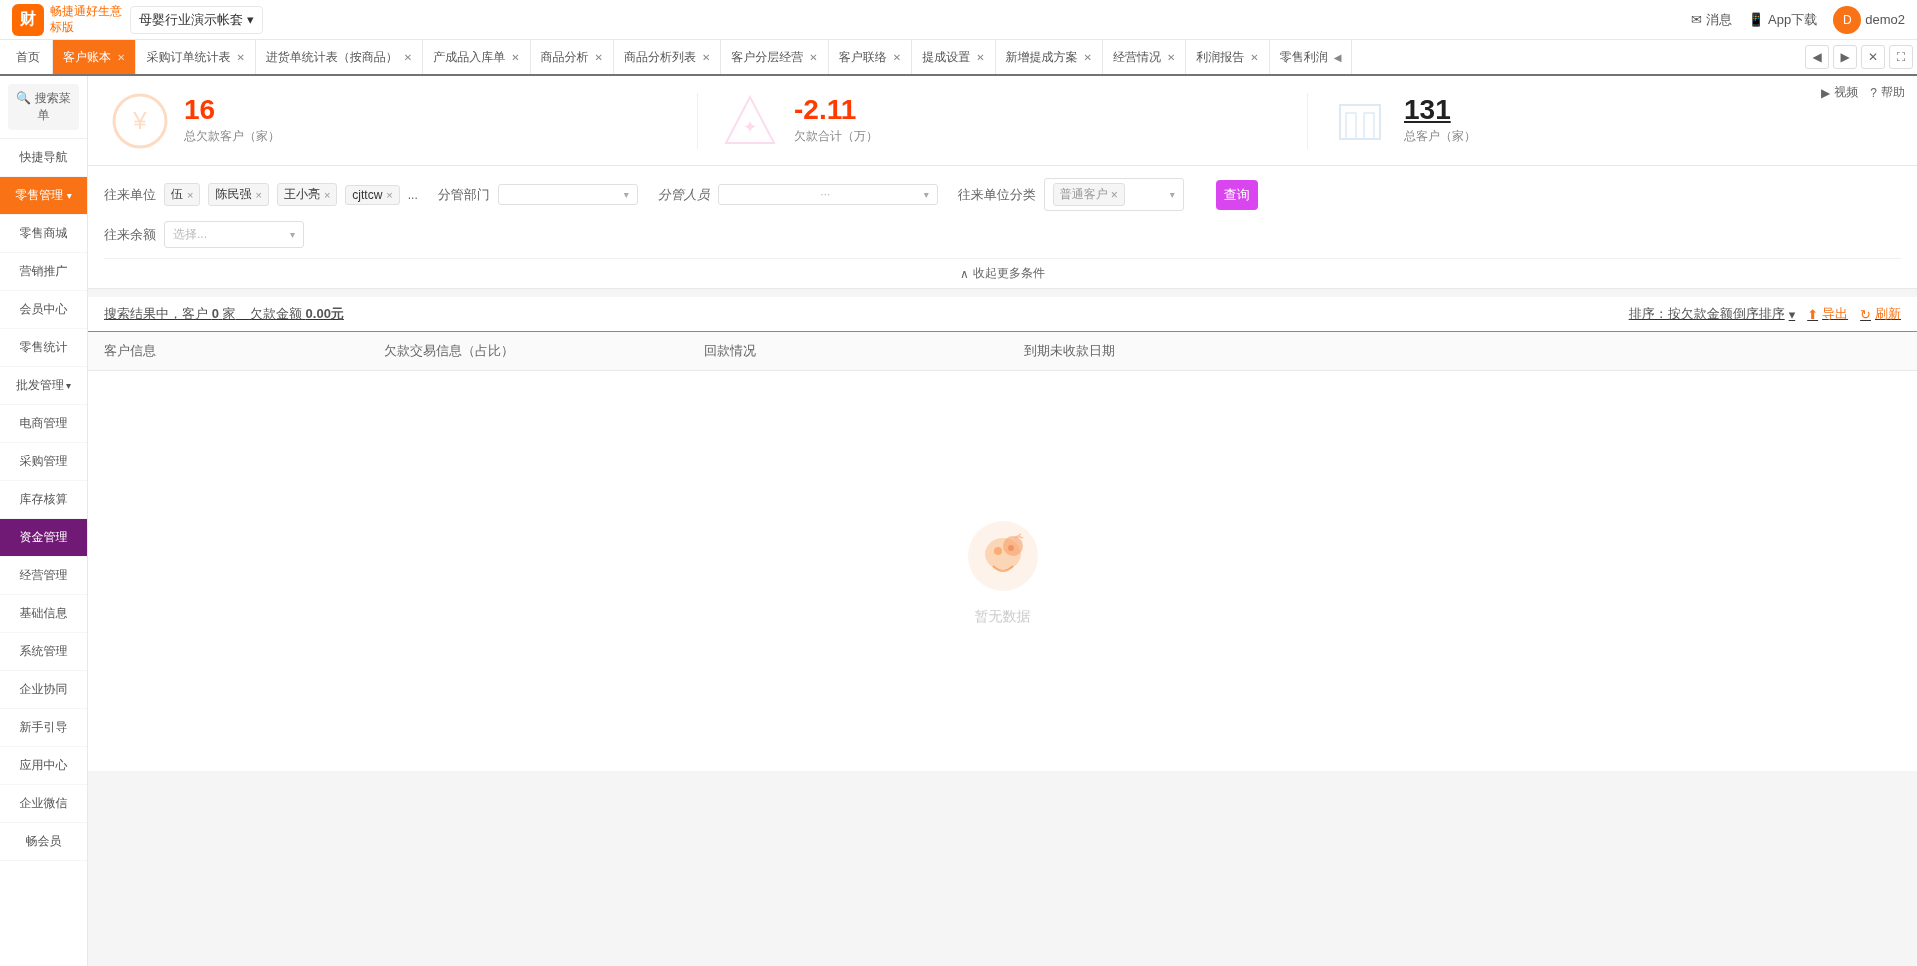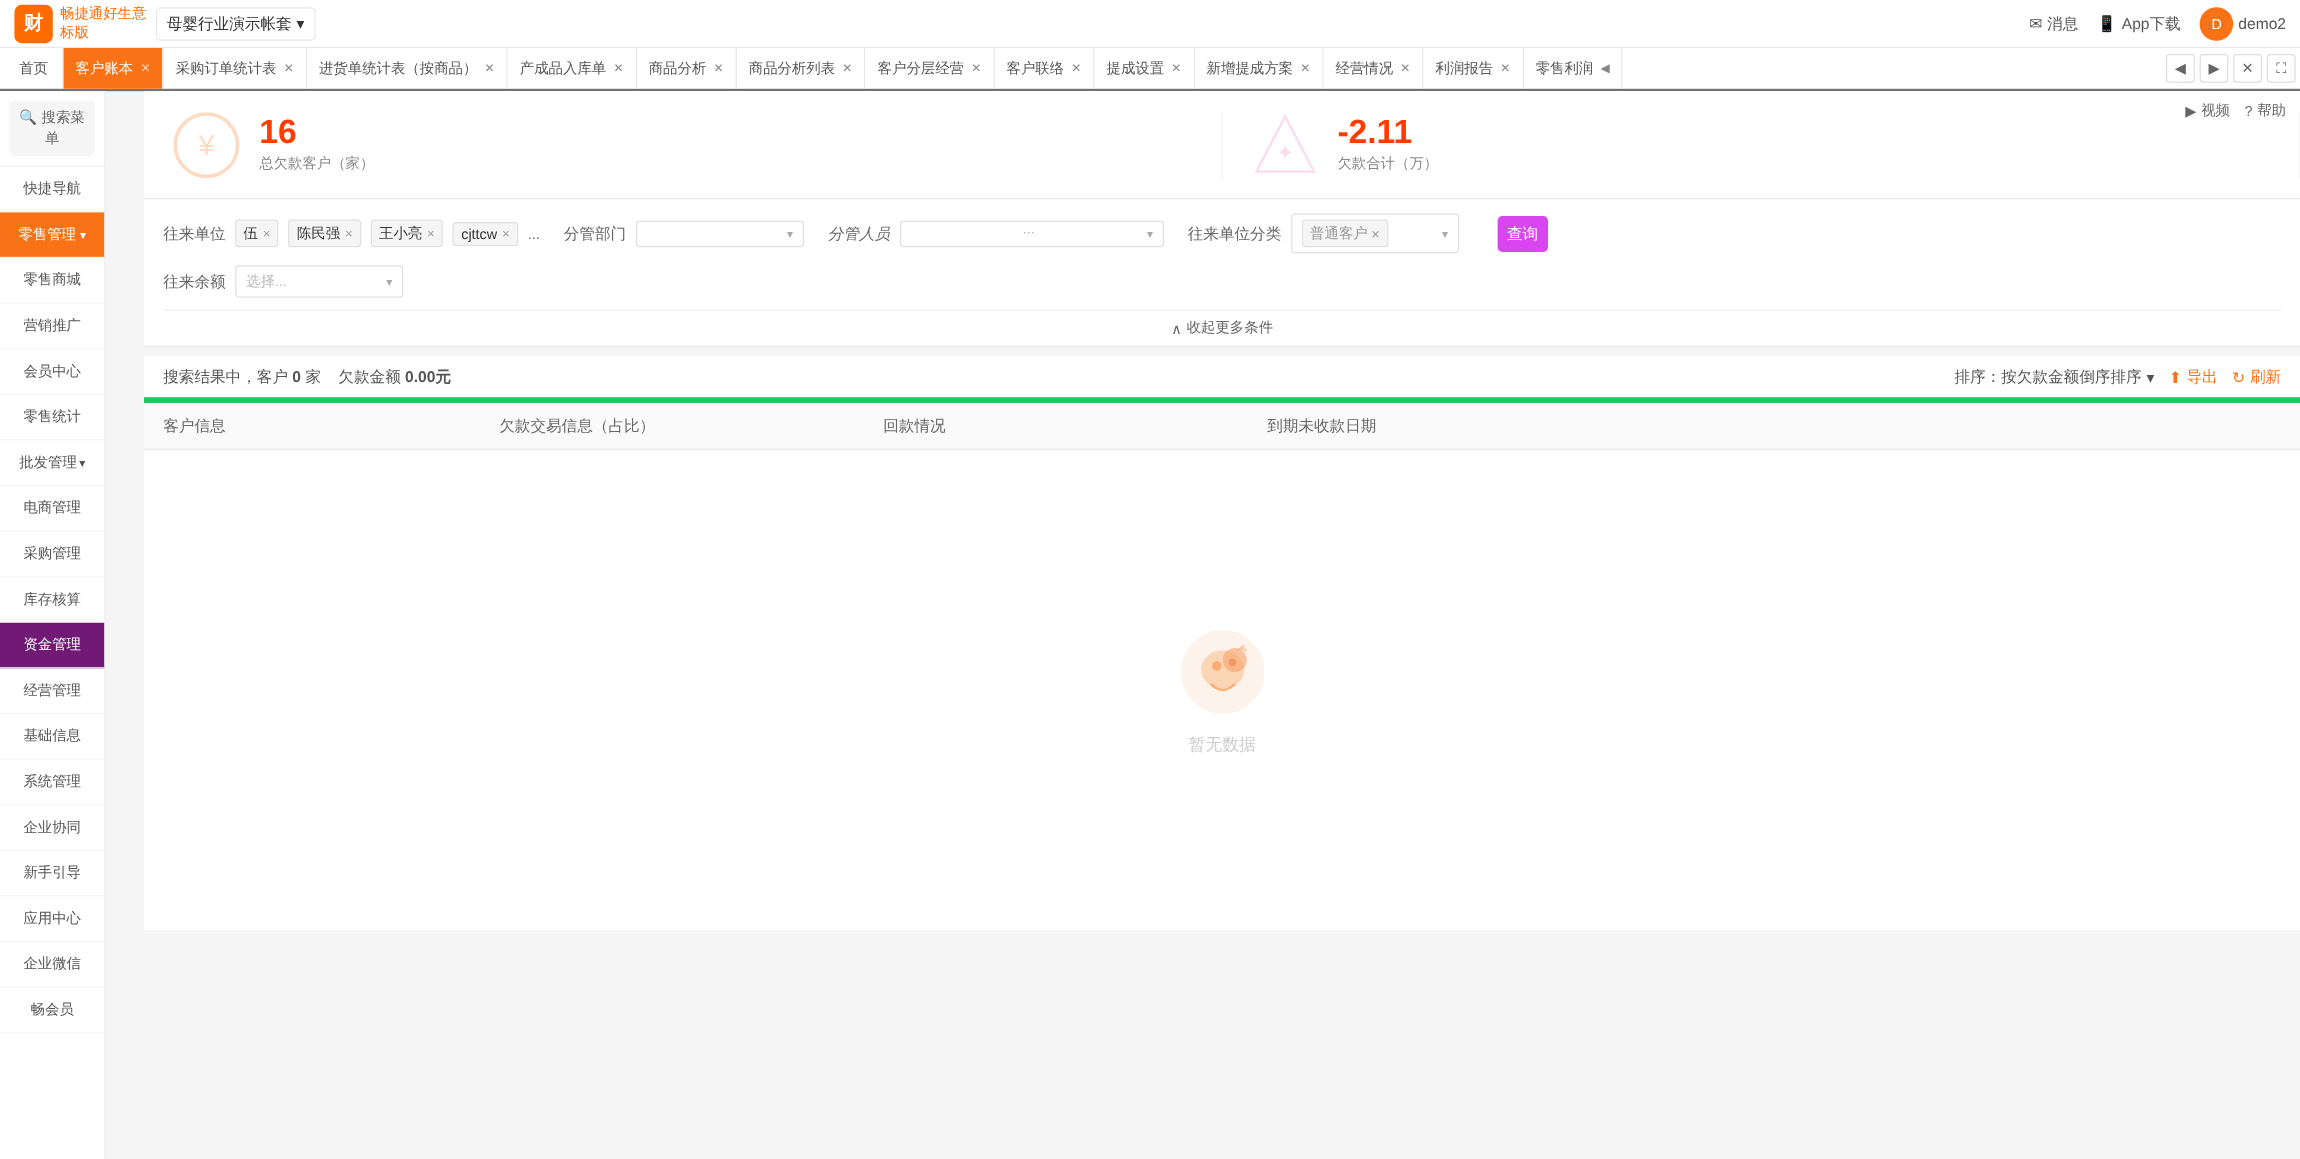--- a/index.html
+++ b/index.html
@@ -45,21 +45,21 @@
       border-right: 1px solid #e8e8e8;
       gap: 4px;
     }
     .nav-tab.active { background: #f97316; color: #fff; }
     .nav-tab .close-x { font-size: 10px; margin-left: 2px; opacity: 0.7; }
     .nav-tab-home { padding: 0 12px; color: #555; }
     .nav-controls { margin-left: auto; display: flex; align-items: center; gap: 4px; }
     .nav-ctrl-btn { width: 24px; height: 24px; display: flex; align-items: center; justify-content: center; cursor: pointer; border: 1px solid #ddd; border-radius: 3px; font-size: 12px; color: #666; }
 
     
-    .main-layout { display: flex; height: calc(100vh - 76px); gap: 32px; }
+    .main-layout { display: flex; height: calc(100vh - 76px); }
 
     
     .sidebar {
       width: 88px;
       background: #fff;
       border-right: 1px solid #e8e8e8;
       display: flex;
       flex-direction: column;
       overflow-y: auto;
     }
@@ -186,22 +186,23 @@
       gap: 3px;
     }
 
     
     .results-bar {
       display: flex;
       align-items: flex-end;
       justify-content: space-between;
       padding: 8px 16px;
       background: #fff;
-      border-bottom: 5px solid #22c55e;
+      border-bottom: 1px solid #22c55e;
       margin-top: 8px;
+      text-decoration: underline;
     }
     .results-info { font-size: 13px; color: #555; display: flex; gap: 16px; }
     .results-actions { display: flex; align-items: center; gap: 12px; font-size: 13px; color: #555; }
     .sort-selector { display: flex; align-items: center; gap: 4px; cursor: pointer; }
     .action-btn { display: flex; align-items: center; gap: 4px; cursor: pointer; color: #f97316; }
 
     
     .data-table { background: #fff; margin-top: 0; }
     .table-header {
       display: grid;
@@ -390,20 +391,33 @@
             <polygon points="28,4 52,50 4,50" stroke="#e91e8c" stroke-width="2" fill="none"></polygon>
             <text x="28" y="40" text-anchor="middle" font-size="18" fill="#e91e8c">✦</text>
           </svg>
         </div>
         <div class="stat-info">
           <span class="stat-value negative">-2.11</span>
           <span class="stat-label">欠款合计（万）</span>
         </div>
       </div>
 
+      <div class="stat-item" style="border-right:none;">
+        <div class="stat-icon blue">
+          <svg width="56" height="56" viewBox="0 0 56 56" fill="none">
+            <rect x="8" y="12" width="40" height="34" stroke="#5b9bd5" stroke-width="2" fill="none"></rect>
+            <rect x="14" y="20" width="10" height="26" stroke="#5b9bd5" stroke-width="1.5" fill="none"></rect>
+            <rect x="32" y="20" width="10" height="26" stroke="#5b9bd5" stroke-width="1.5" fill="none"></rect>
+          </svg>
+        </div>
+        <div class="stat-info">
+          <span class="stat-value dark">131</span>
+          <span class="stat-label">总客户（家）</span>
+        </div>
+      </div>
 
       <div class="stats-helper">
         <div class="stats-helper-btn">
           <span>▶</span>
           <span>视频</span>
         </div>
         <div class="stats-helper-btn">
           <span>?</span>
           <span>帮助</span>
         </div>

